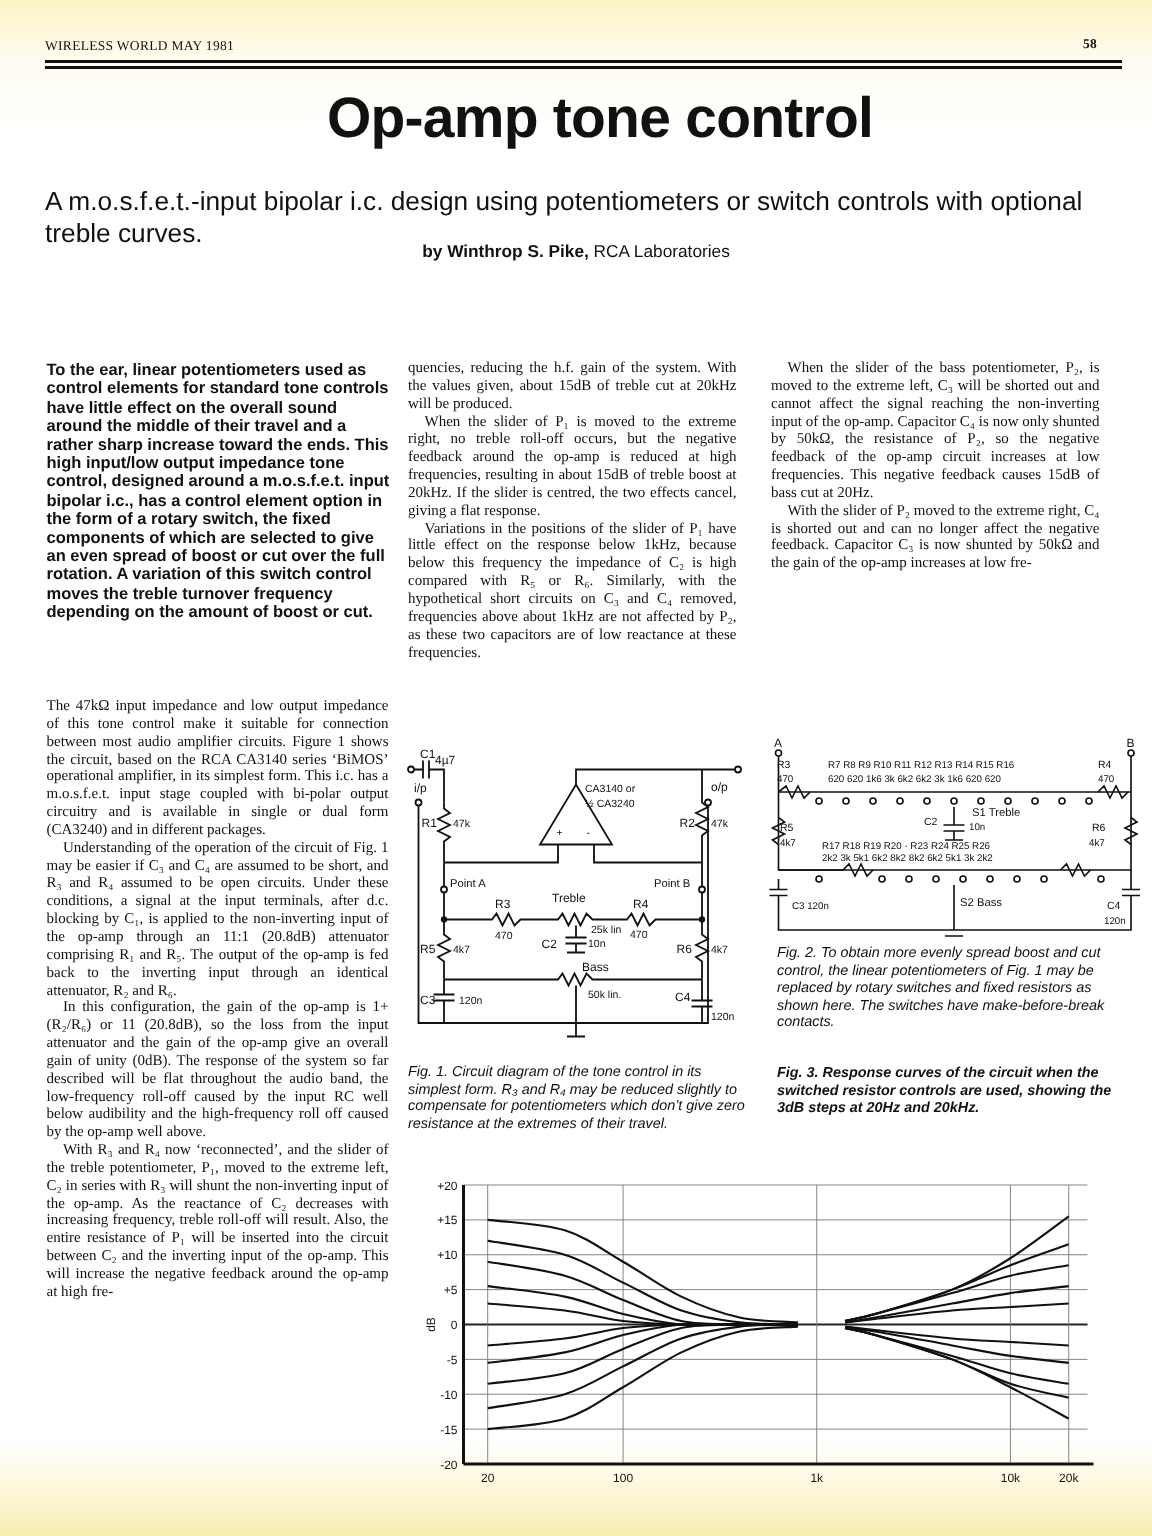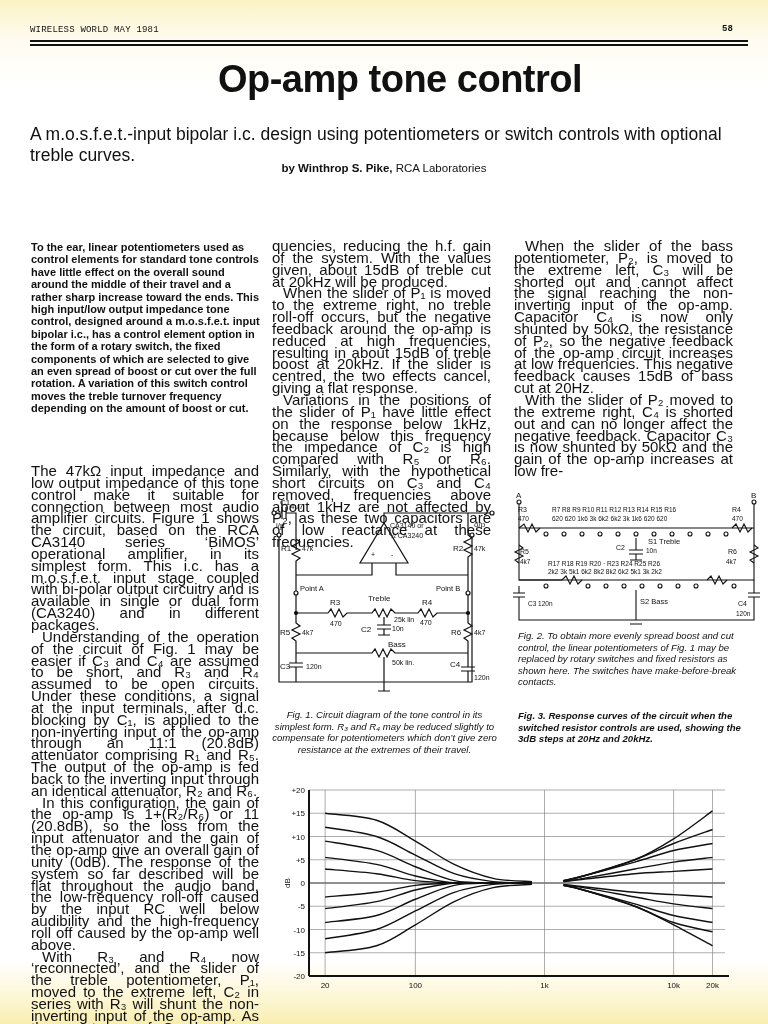--- a/index.html
+++ b/index.html
@@ -1,27 +1,27 @@
 <!DOCTYPE html>
 <html><head>
 <meta charset="utf-8">
 <style>
   html,body{margin:0;padding:0;}
   body{width:768px;height:1024px;position:relative;overflow:hidden;
     background:linear-gradient(180deg,#fbf3c4 0px,#fefcf0 40px,#ffffff 90px,#ffffff 960px,#fdf7d8 995px,#f8eeb0 1024px);
     color:#111;}
   .abs{position:absolute;}
-  .hdr{font-family:Liberation Mono, monospace;font-size:9px;letter-spacing:0.2px;}
+  .hdr{font-family:Liberation Serif, serif;font-size:9px;letter-spacing:0.2px;}
   .rule{position:absolute;left:30px;width:718px;background:#111;}
   .title{font-family:"Liberation Sans",sans-serif;font-weight:bold;font-size:38px;left:16px;width:768px;text-align:center;top:58px;letter-spacing:-0.5px;}
   .subtitle{font-family:"Liberation Sans",sans-serif;font-size:17.5px;left:30px;width:708px;text-align:left;top:124px;line-height:21px;}
   .byline{font-family:"Liberation Sans",sans-serif;font-size:11.5px;left:0;width:768px;text-align:center;top:162px;}
   .byline b{font-weight:bold;margin-top:48px;}
   .intro{font-family:"Liberation Sans",sans-serif;font-weight:bold;font-size:11px;line-height:12.4px;left:31px;width:232px;top:241px;}
-  .body{font-family:Liberation Sans, sans-serif;font-size:15px;line-height:11.85px;text-align:justify;hyphens:manual;}
+  .body{font-family:Liberation Serif, serif;font-size:10px;line-height:11.85px;text-align:justify;hyphens:manual;}
   .body p{margin:0;text-indent:11px;}
   .body p.noind{text-indent:0;}
   .col1{left:31px;width:228px;top:465px;}
   .col2{left:272px;width:219px;top:240px;}
   .col3{left:514px;width:219px;top:240px;}
   .caption{font-family:"Liberation Sans",sans-serif;font-style:italic;font-size:9.6px;line-height:11.6px;}
   svg text{font-family:"Liberation Sans",sans-serif;}
 </style>
 </head>
 <body>
@@ -115,21 +115,21 @@
   <text x="120" y="152" font-size="8" fill="#111" stroke="none">Bass</text>
   <text x="124" y="170" font-size="7" fill="#111" stroke="none">50k lin.</text>
   <path d="M116 162 L116 196 M110 196 L122 196"></path>
 
   <path d="M28 158 L28 168 M21 168 L35 168 M21 172 L35 172 M28 172 L28 187 M200 158 L200 172 M193 172 L207 172 M193 176 L207 176 M200 176 L200 187"></path>
   <text x="12" y="174" font-size="8" fill="#111" stroke="none">C3</text>
   <text x="38" y="174" font-size="7" fill="#111" stroke="none">120n</text>
   <text x="182" y="172" font-size="8" fill="#111" stroke="none">C4</text>
   <text x="206" y="185" font-size="7" fill="#111" stroke="none">120n</text>
 </svg>
-<div class="abs caption" style="left:272px;top:709px;width:225px;text-align:center;">Fig. 1. Circuit diagram of the tone control in its simplest form. R₃ and R₄ may be reduced slightly to compensate for potentiometers which don’t give zero resistance at the extremes of their travel.</div>
+<div class="abs caption" style="left:272px;top:709px;width:225px;">Fig. 1. Circuit diagram of the tone control in its simplest form. R₃ and R₄ may be reduced slightly to compensate for potentiometers which don’t give zero resistance at the extremes of their travel.</div>
 
 <svg class="abs" style="left:512px;top:490px;" width="252" height="140" viewBox="0 0 252 140" fill="none" stroke="#111" stroke-width="1.1">
   <text x="4" y="8" font-size="8" fill="#111" stroke="none">A</text>
   <text x="239" y="8" font-size="8" fill="#111" stroke="none">B</text>
   <circle cx="7" cy="12" r="2" fill="#fff"></circle>
     <circle cx="242" cy="12" r="2" fill="#fff"></circle>
   <path d="M7 14 L7 38 L220 38 L242 38 L242 14 M7 38 L7 90 L242 90 L242 38"></path>
   <path d="M7 38 L12 34 L16 42 L20 34 L24 42 L28 38 M220 38 L224 34 L228 42 L232 34 L236 42 L240 38"></path>
   <path d="M7 90 L50 90 L54 86 L58 94 L62 86 L66 94 L70 90 M195 90 L199 86 L203 94 L207 86 L211 94 L215 90"></path>
   <path d="M7 55 L11 58 L3 62 L11 66 L3 70 L7 73 M242 55 L246 58 L238 62 L246 66 L238 70 L242 73"></path>

